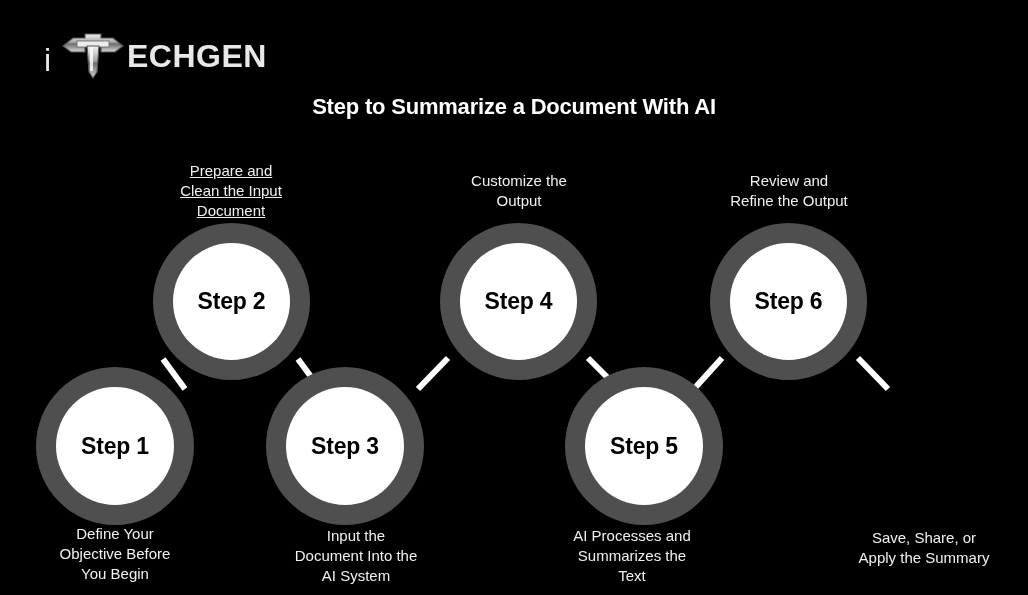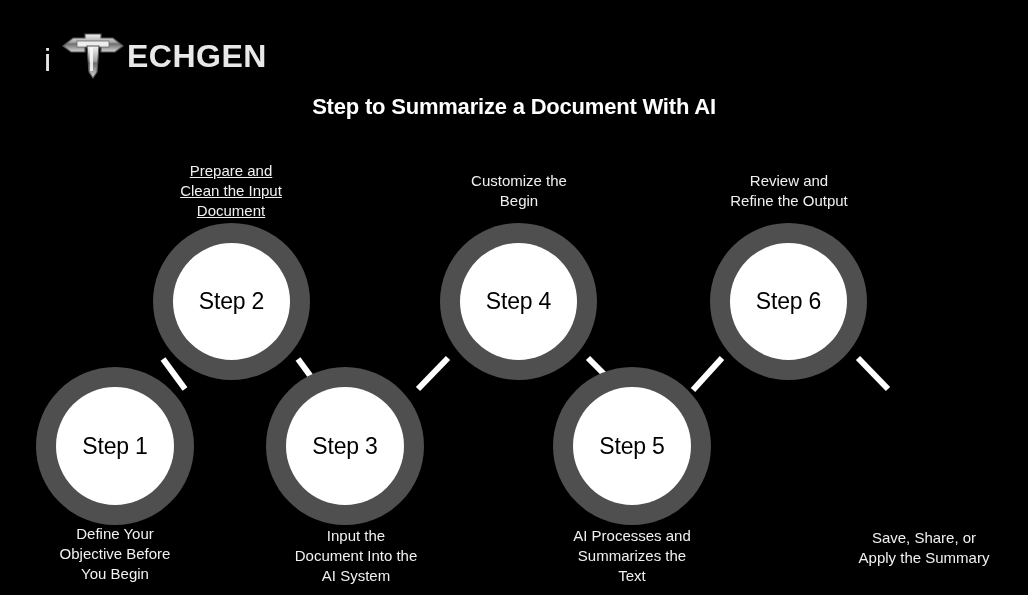--- a/index.html
+++ b/index.html
@@ -97,21 +97,21 @@
     border-radius: 50%;
     background: #ffffff;
     display: flex;
     align-items: center;
     justify-content: center;
     width: calc(100% - 40px);
     height: calc(100% - 40px);
   }
   .node-label {
     color: #000000;
-    font-weight: normal;
+    font-weight: bold;
     font-size: 23px;
     letter-spacing: -0.2px;
     white-space: nowrap;
   }
 
   
   .caption {
     position: absolute;
     color: #f0f0f0;
     font-size: 15px;
@@ -185,33 +185,33 @@
       <span class="node-label">Step 1</span>
     </div>
   </div>
 
   <div class="node" style="left:266px; top:367px; width:158px; height:158px;">
     <div class="node-inner">
       <span class="node-label">Step 3</span>
     </div>
   </div>
 
-  <div class="node" style="left:553px; top:367px; width:158px; height:158px;">
+  <div class="node" style="left:565px; top:367px; width:158px; height:158px;">
     <div class="node-inner">
       <span class="node-label">Step 5</span>
     </div>
   </div>
 
 
   <div class="caption" style="left:150px; top:161px; width:162px;text-decoration:underline;">Prepare and
 Clean the Input
 Document</div>
 
   <div class="caption" style="left:438px; top:171px; width:162px;">Customize the
-Begin</div>
+Output</div>
 
   <div class="caption" style="left:707px; top:171px; width:164px;">Review and
 Refine the Output</div>
 
   <div class="caption" style="left:27px; top:524px; width:176px;">Define Your
 Objective Before
 You Begin</div>
 
   <div class="caption" style="left:272px; top:526px; width:168px;">Input the
 Document Into the

